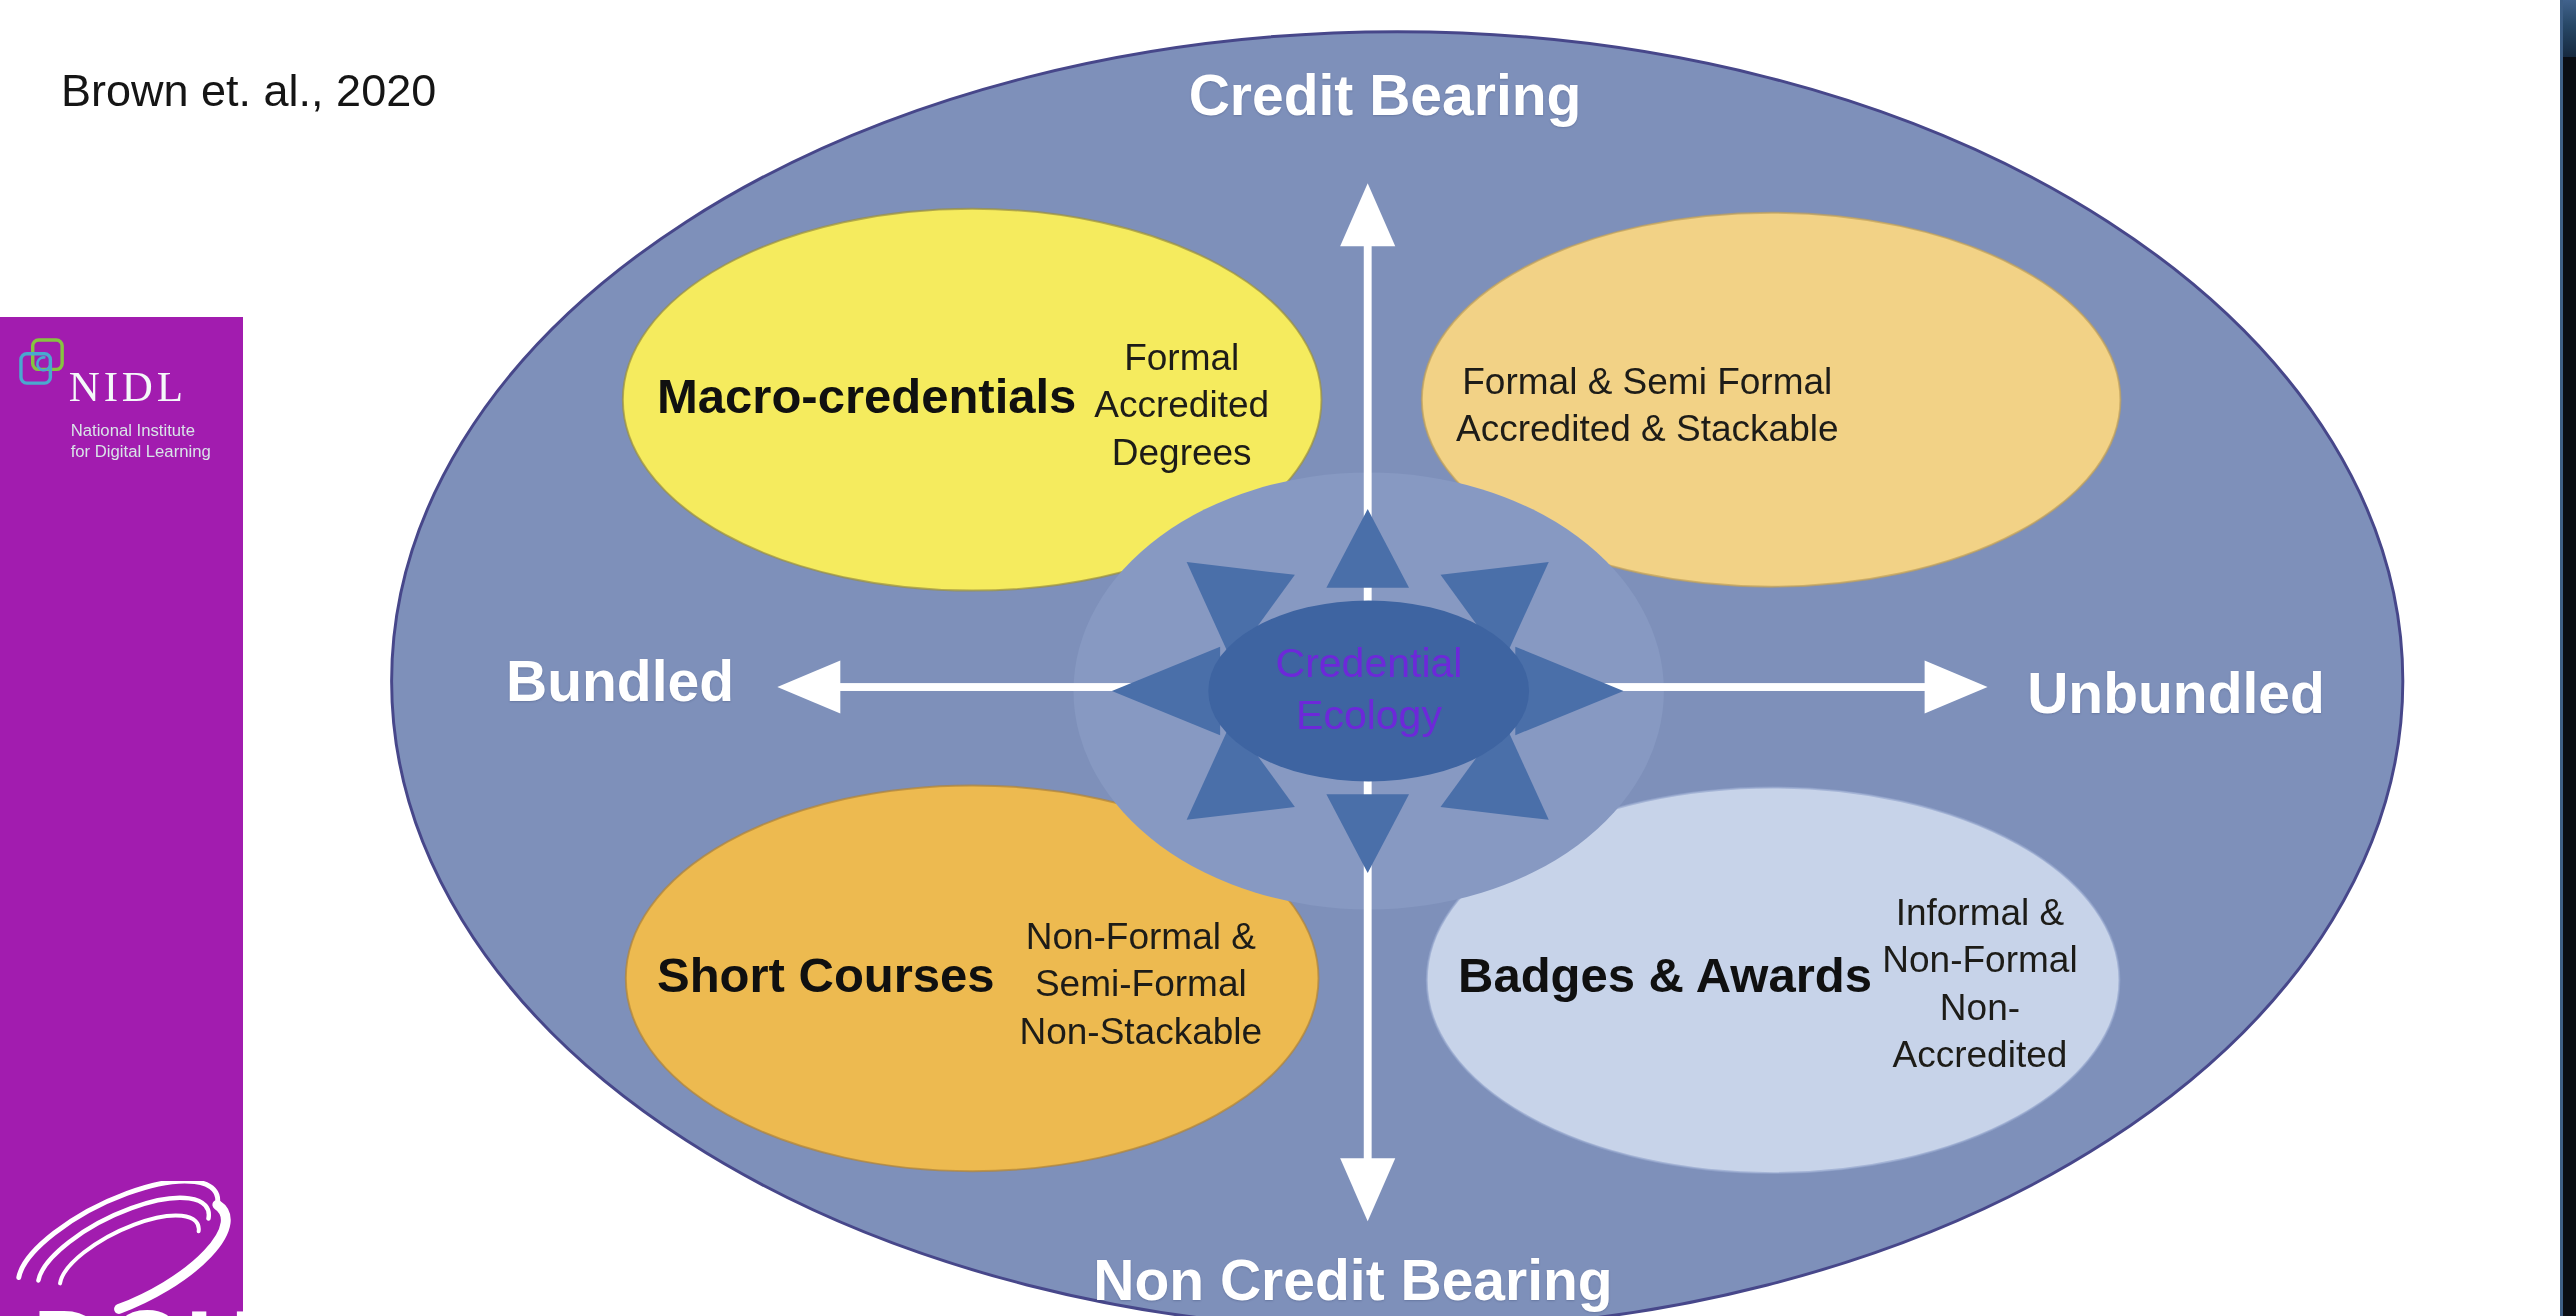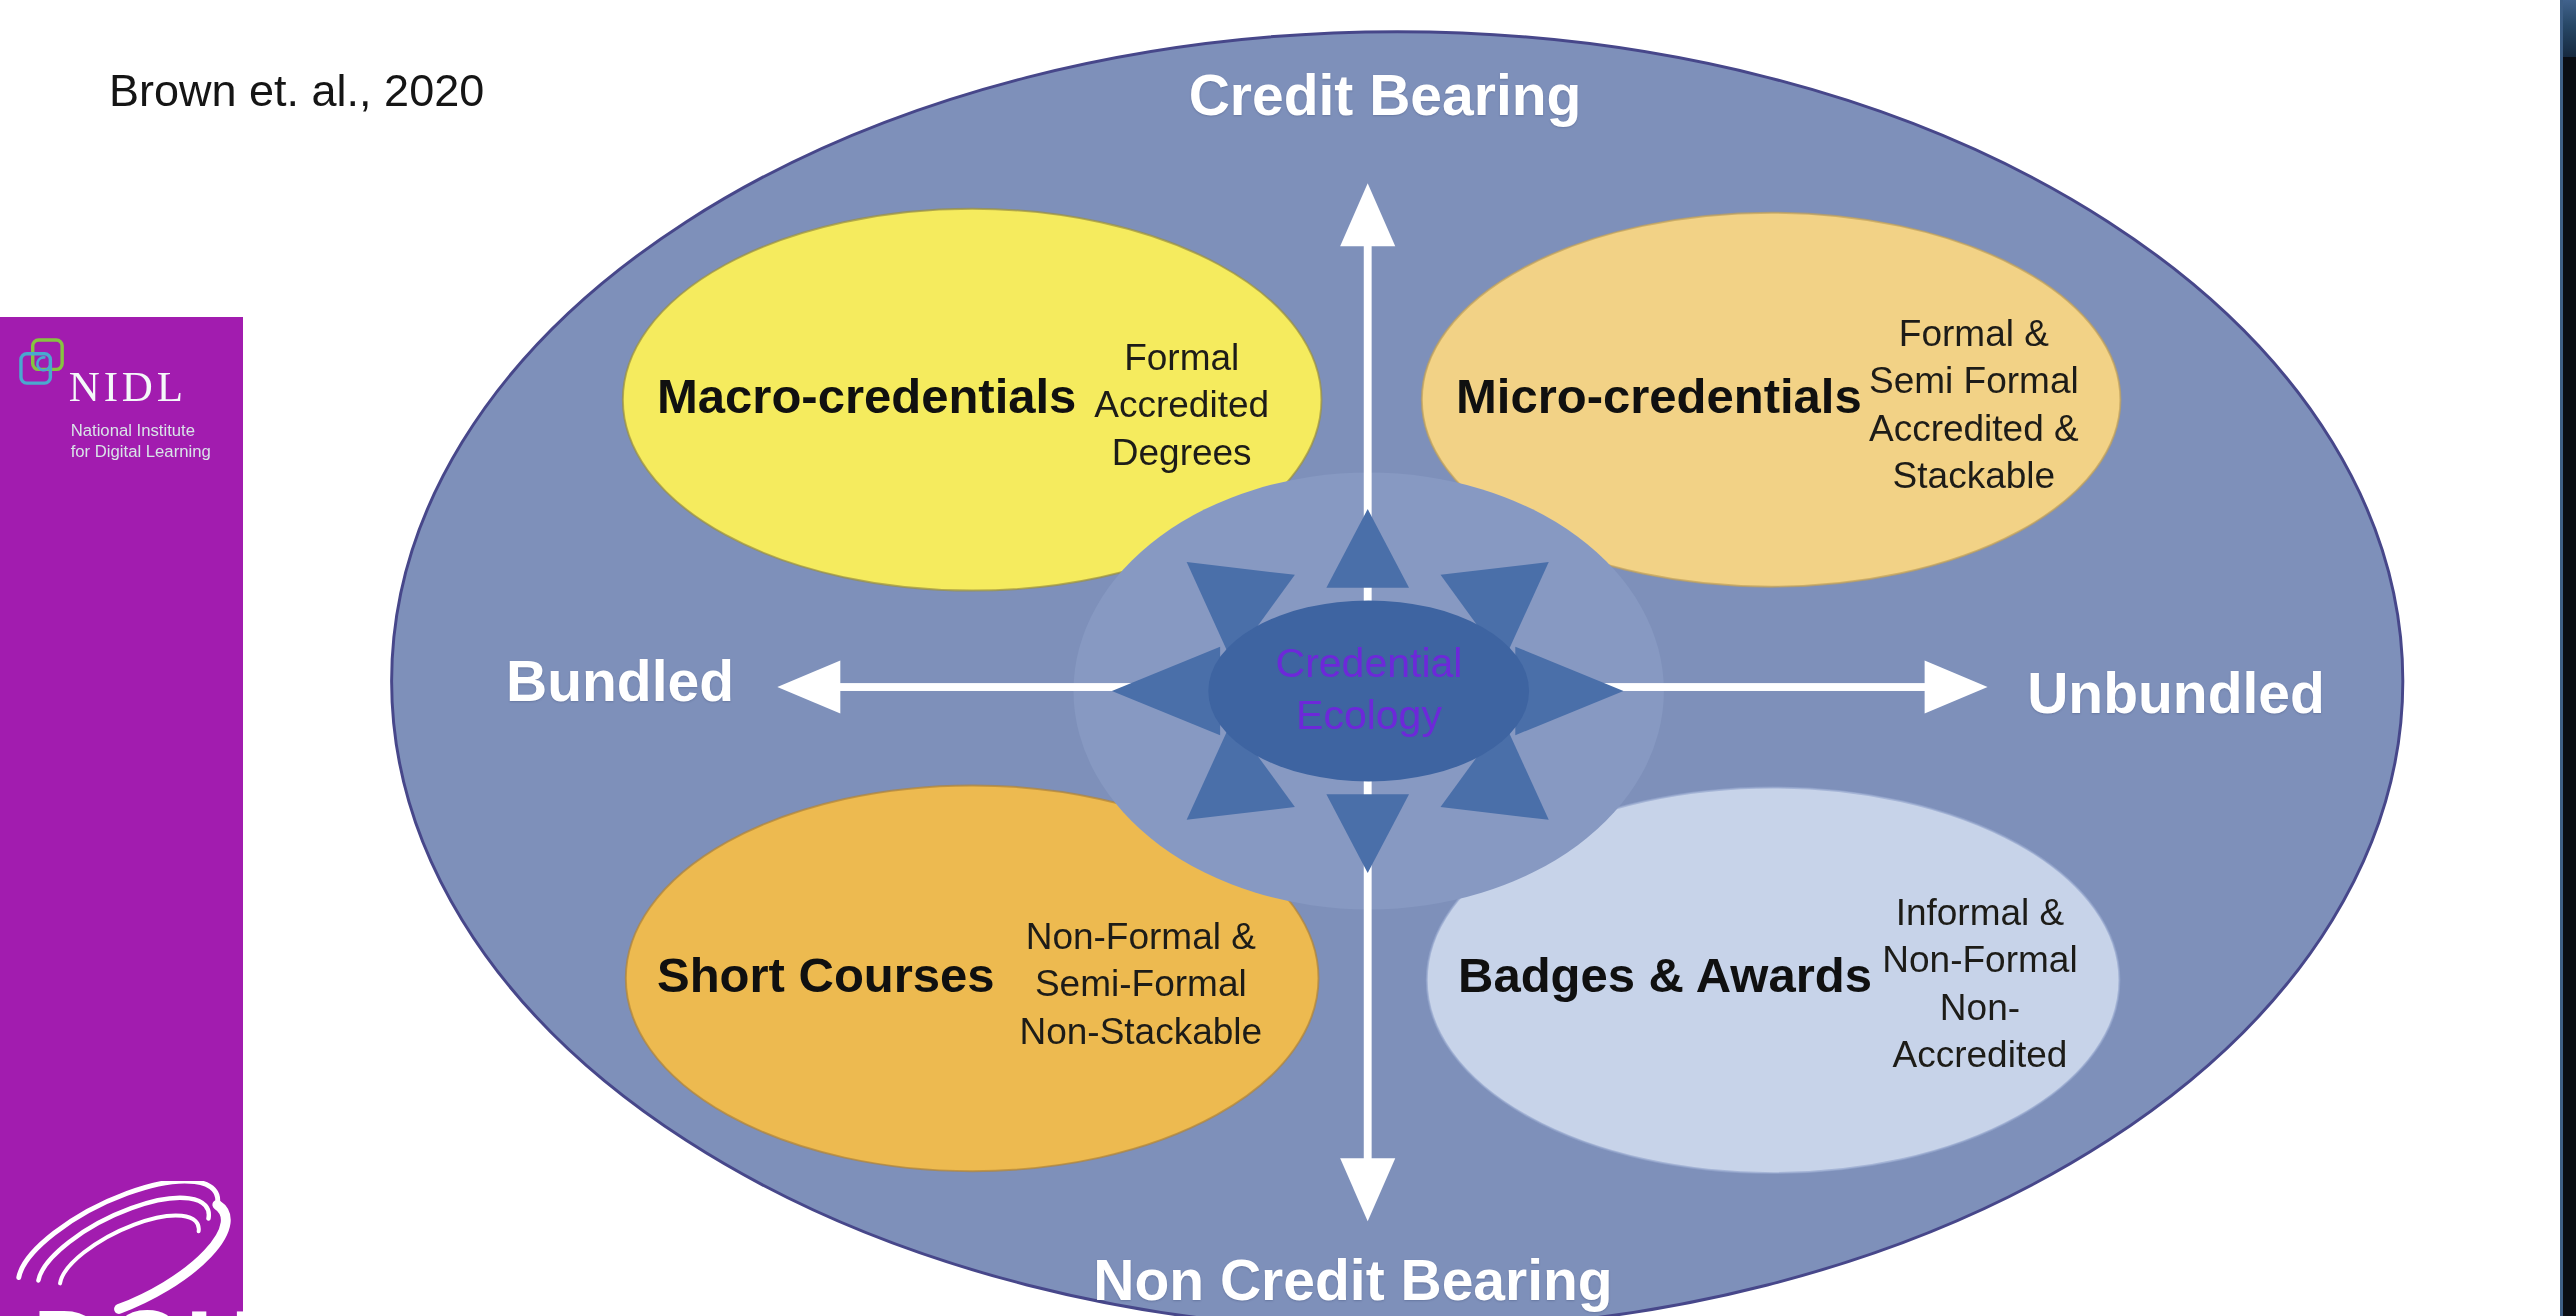--- a/index.html
+++ b/index.html
@@ -5,21 +5,21 @@
   html,body{margin:0;padding:0;background:#ffffff;}
   .page{
     position:relative;width:2576px;height:1317px;overflow:hidden;
     background:#ffffff;font-family:"Liberation Sans",sans-serif;
   }
   .abs{position:absolute;}
   .centered{transform:translate(-50%,-50%);}
   .preline{white-space:pre-line;}
 
   .attribution{
-    left:61px;top:65px;font-size:45px;color:#151515;letter-spacing:0px;margin-left:48px;
+    left:61px;top:65px;font-size:45px;color:#151515;letter-spacing:0px;
   }
 
   
   .axis-label{
     color:#ffffff;font-weight:bold;font-size:57px;text-align:left;
     text-shadow:0 1px 2px rgba(40,50,90,.25);white-space:nowrap;
   }
 
   
   .quad-text{
@@ -115,21 +115,20 @@
 
   <div class="abs centered center-label preline" style="left:1369px;top:689px;">Credential
 Ecology</div>
 
   <div class="abs centered quad-text" style="left:972px;top:405px;">
     <div class="quad-title">Macro-credentials</div>
     <div class="quad-body preline">Formal Accredited
 Degrees</div>
   </div>
   <div class="abs centered quad-text" style="left:1771px;top:405px;">
-    <div class="quad-title">Micro-credentials</div>
     <div class="quad-body preline">Formal &amp; Semi Formal
 Accredited &amp; Stackable</div>
   </div>
   <div class="abs centered quad-text" style="left:972px;top:984px;">
     <div class="quad-title">Short Courses</div>
     <div class="quad-body preline">Non-Formal &amp; Semi-Formal
 Non-Stackable</div>
   </div>
   <div class="abs centered quad-text" style="left:1773px;top:984px;">
     <div class="quad-title">Badges &amp; Awards</div>

